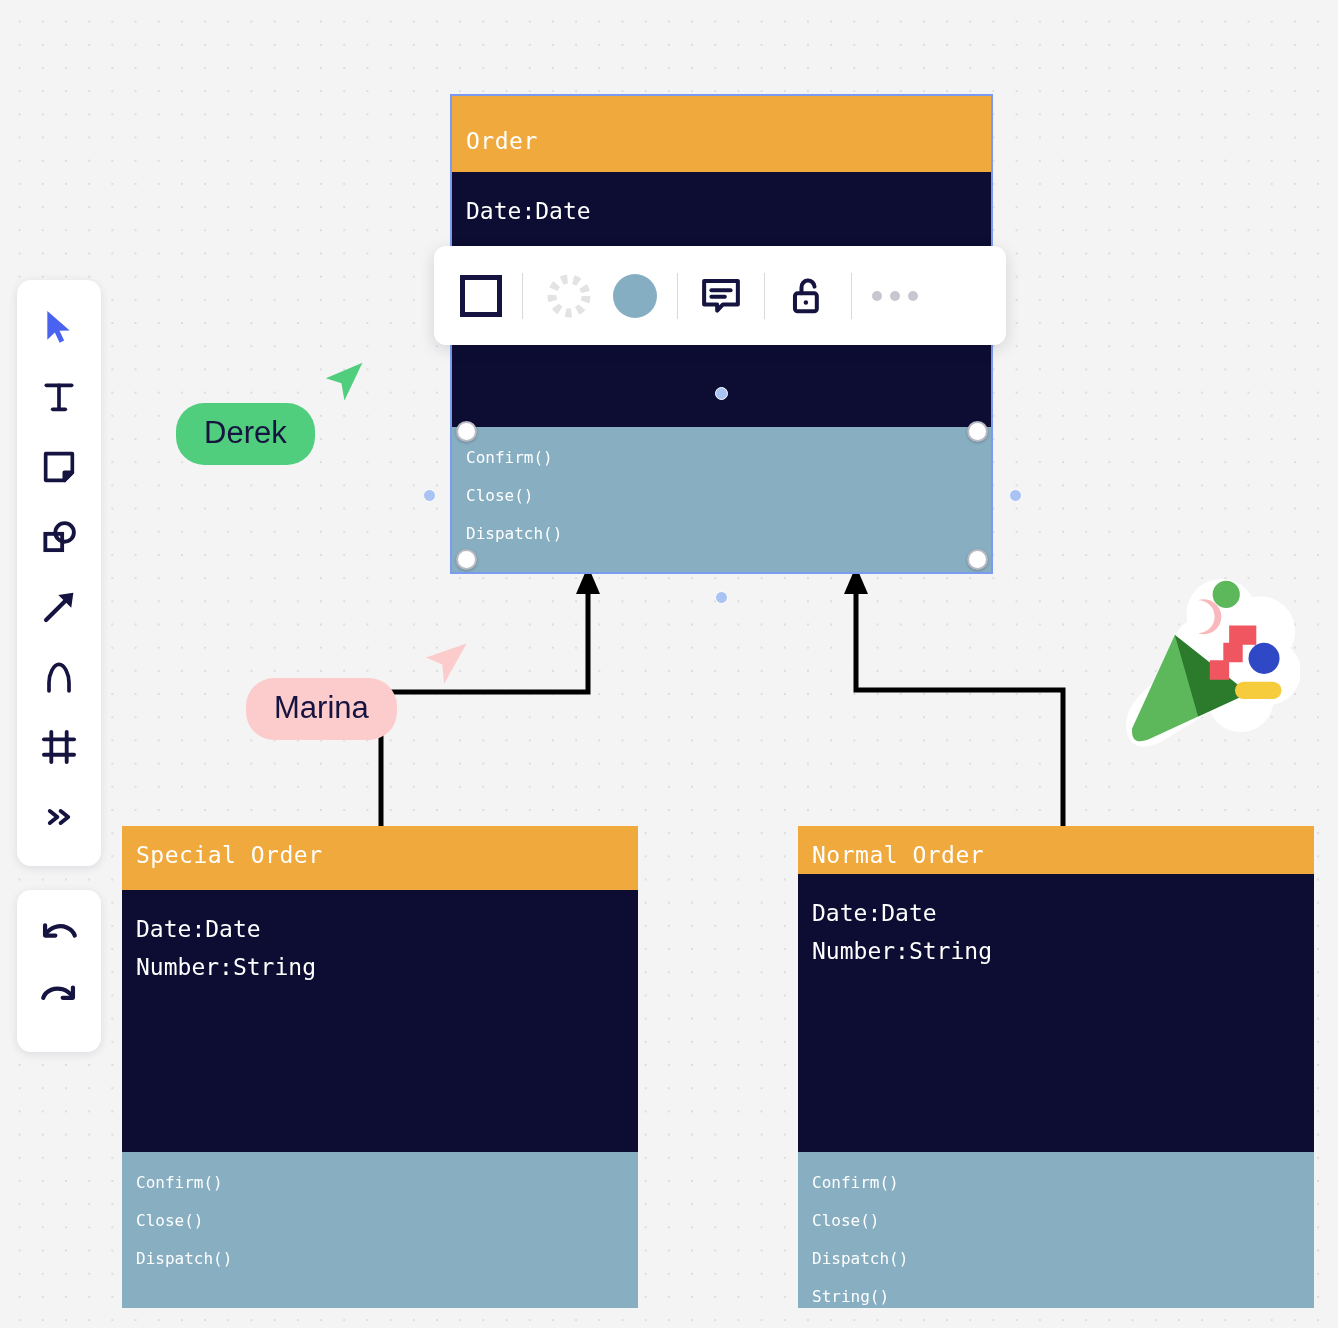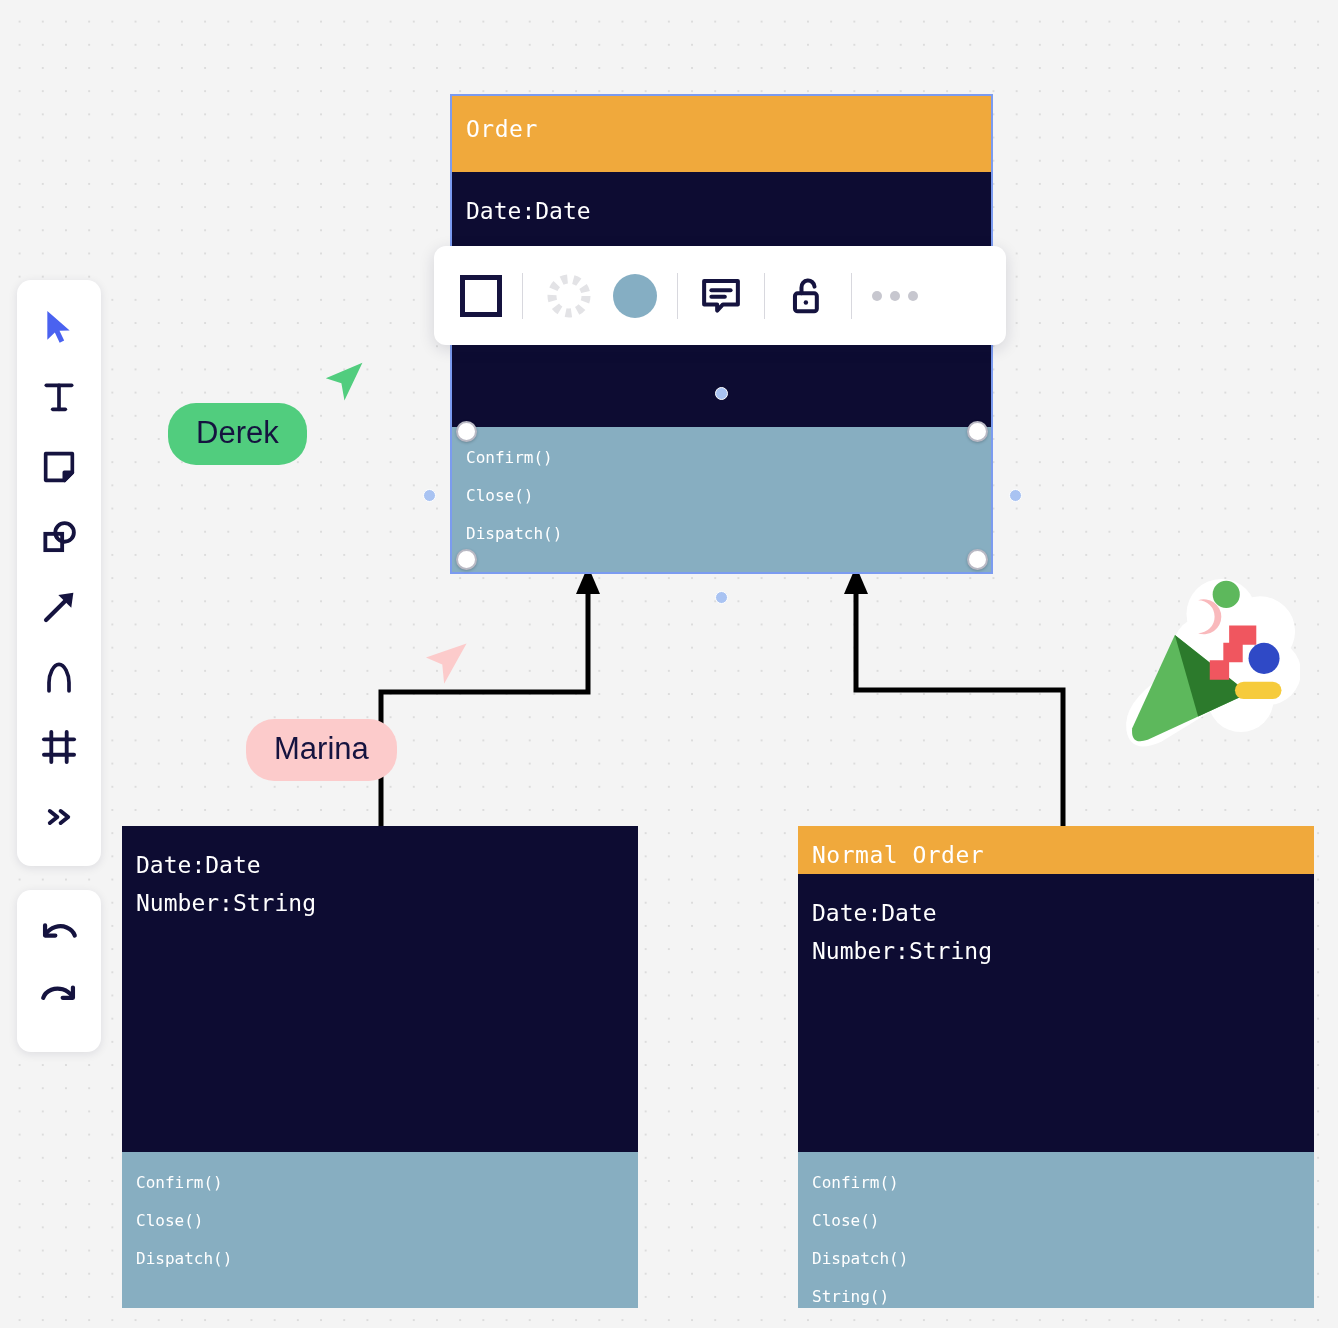--- a/index.html
+++ b/index.html
@@ -104,21 +104,21 @@
     box-sizing: border-box;
   }
 
   
   #box-order {
     left: 452px;
     top: 96px;
     width: 539px;
     height: 476px;
   }
-  #box-order .uml-header { height: 76px; padding-top: 20px; }
+  #box-order .uml-header { height: 76px; padding-top: 32px; }
   #box-order .uml-attrs  { height: 255px; }
   #box-order .uml-methods{ height: 145px; }
 
   #box-special {
     left: 122px;
     top: 826px;
     width: 516px;
     height: 482px;
   }
   #box-special .uml-header { height: 64px; padding-top: 16px; }
@@ -213,22 +213,22 @@
   .cursor-wrap { position: absolute; }
   .cursor-label {
     position: absolute;
     border-radius: 28px;
     color: #15133f;
     font-size: 31px;
     padding: 12px 28px 14px 28px;
     white-space: nowrap;
     font-family: "Liberation Sans", sans-serif;
   }
-  #cursor-derek .cursor-label { left: 168px; top: 403px; background: #51cd7e; }
-  #cursor-marina .cursor-label { left: 246px; top: 719px; background: #fccbcb; }
+  #cursor-derek .cursor-label { left: 176px; top: 403px; background: #51cd7e; }
+  #cursor-marina .cursor-label { left: 246px; top: 678px; background: #fccbcb; }
 
   
   .connectors { position: absolute; left:0; top:0; width:1338px; height:1328px; pointer-events:none; }
 
   
   .sticker { position: absolute; left: 1104px; top: 575px; width: 196px; height: 190px; }
 </style>
 </head>
 <body>
 
@@ -253,20 +253,21 @@
       <div>Date:Date</div>
     </div>
     <div class="uml-methods">
       <div>Confirm()</div>
       <div>Close()</div>
       <div>Dispatch()</div>
     </div>
   </div>
 
   <div class="uml-box" id="box-special">
+    <div class="uml-header">Special Order</div>
     <div class="uml-attrs">
       <div>Date:Date</div>
       <div>Number:String</div>
     </div>
     <div class="uml-methods">
       <div>Confirm()</div>
       <div>Close()</div>
       <div>Dispatch()</div>
     </div>
   </div>

